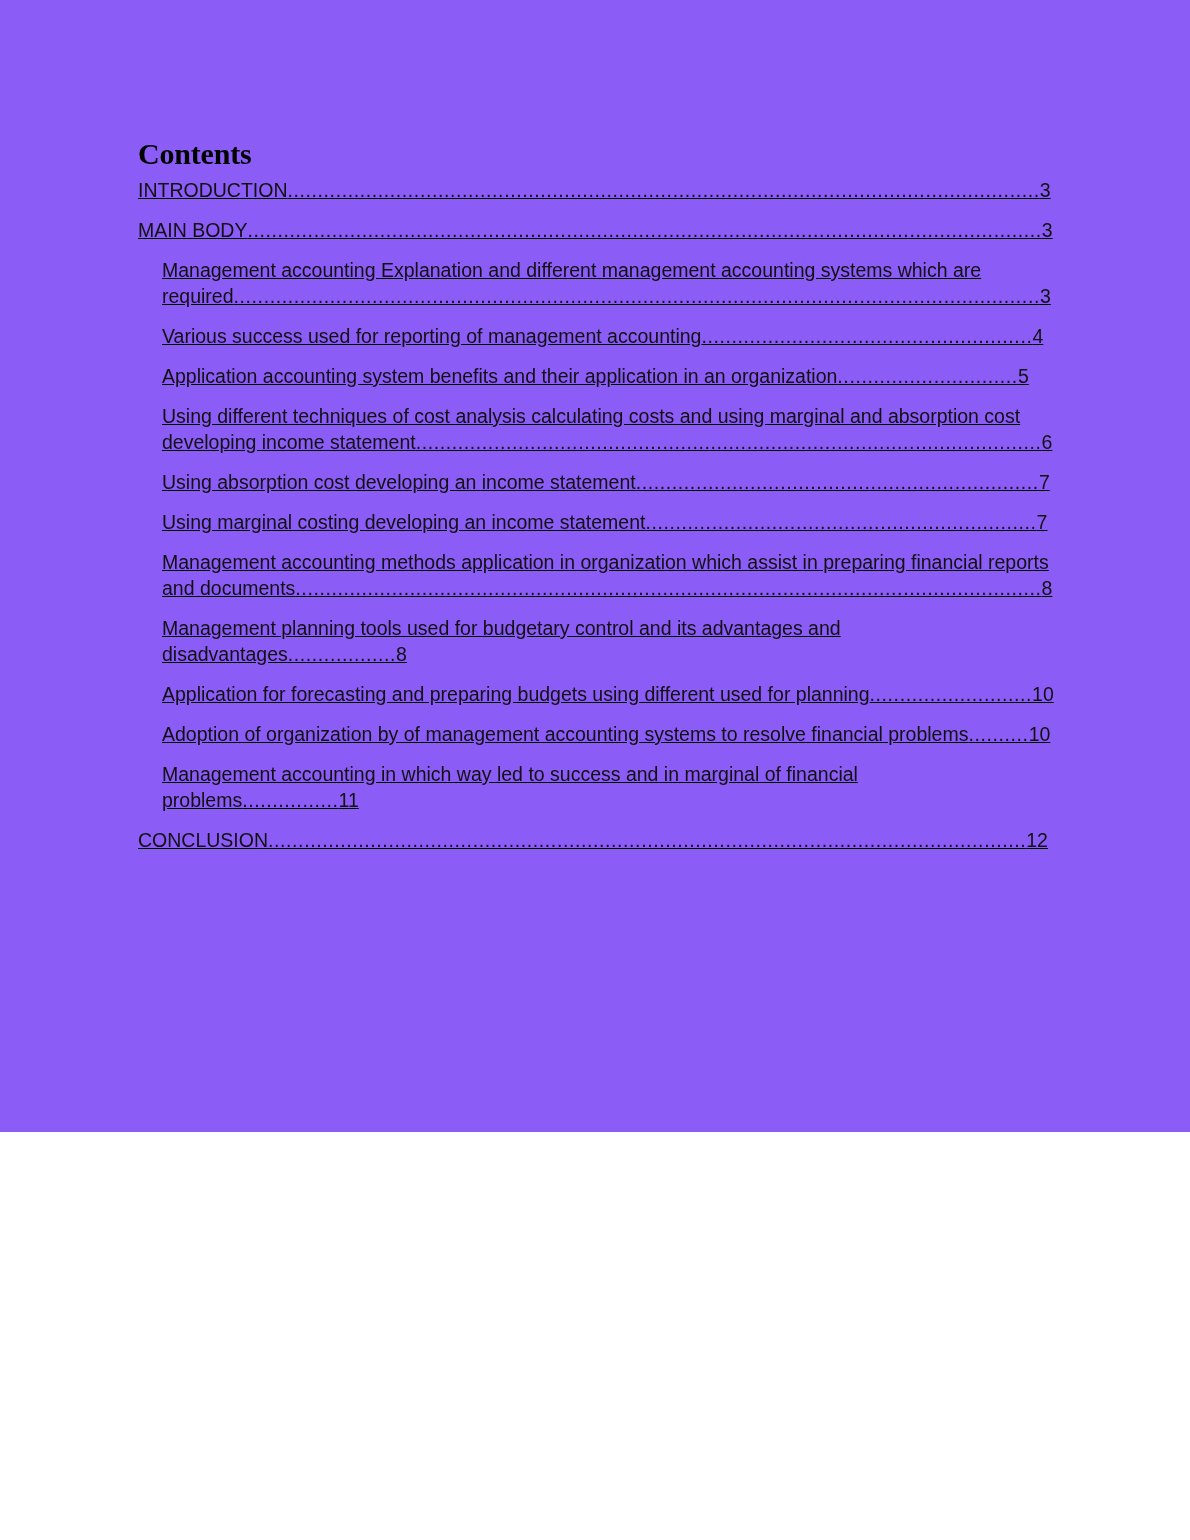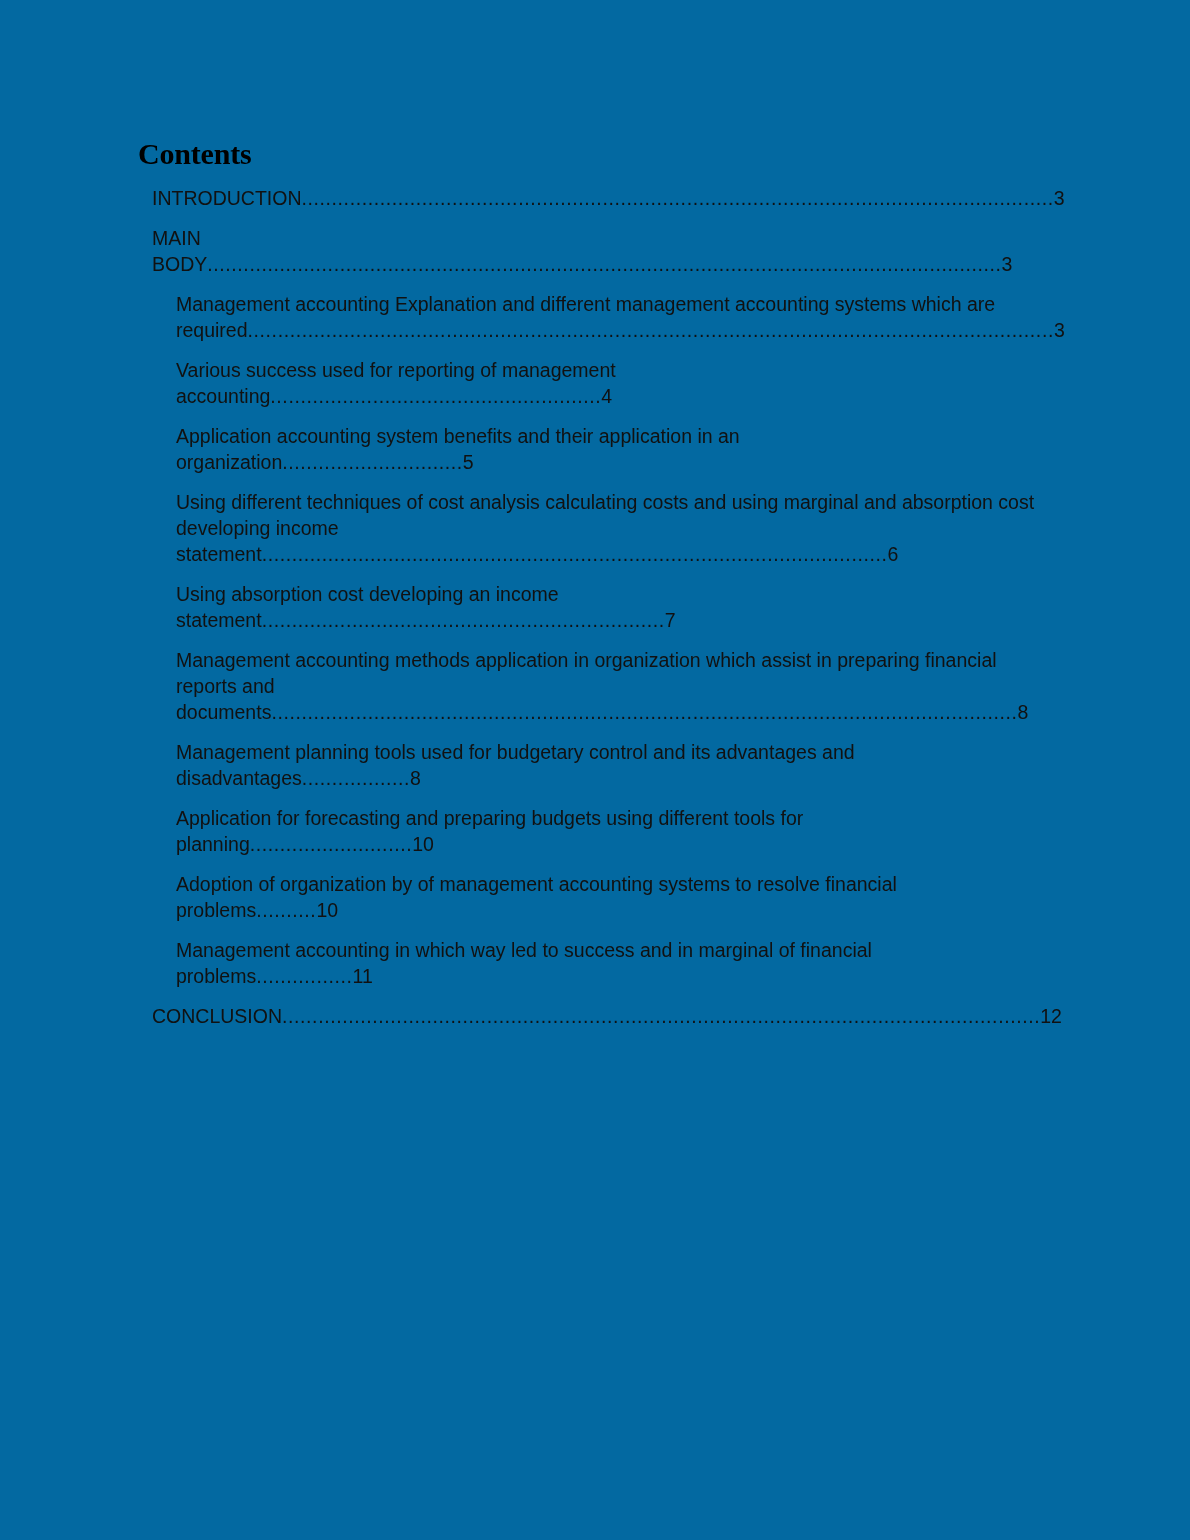--- a/index.html
+++ b/index.html
@@ -12,44 +12,45 @@
     height: 1540px;
     position: relative;
     font-family: "Liberation Sans", sans-serif;
     color: #000000;
     -webkit-font-smoothing: antialiased;
   }
   .page {
     position: absolute;
     left: 0; top: 0;
     width: 1190px;
-    height: 1540px;
-    background: #0369a1;
+    height: 1132px;
+    background: #8b5cf6;
     overflow: hidden;
   }
   .content-area {
     position: absolute;
     left: 138px;
     top: 137px;
     width: 916px;
   }
   .toc-title {
     font-family: "Liberation Serif", serif;
     font-weight: bold;
     font-size: 30px;
     line-height: 34px;
     letter-spacing: -0.2px;
     color: #000000;
     margin: 0 0 6px 0;
     white-space: nowrap;
   }
   .toc-list {
-    margin: 14px;
+    margin: 0;
     padding: 0;
     list-style: none;
+    text-decoration: underline;
   }
   .toc-entry {
     display: block;
     position: relative;
     font-size: 19.5px;
     line-height: 26px;
     color: #111111;
     margin-bottom: 14px;
     text-align: left;
   }
@@ -106,27 +107,30 @@
         <div class="toc-entry level-2">
           <div class="entry-inner"><span class="entry-text">Application accounting system benefits and their application in an organization</span><span class="leader">..............................</span><span class="pagenum">5</span></div>
         </div>
         <div class="toc-entry level-2">
           <div class="entry-inner"><span class="entry-text">Using different techniques of cost analysis calculating costs and using marginal and absorption cost developing income statement</span><span class="leader">........................................................................................................</span><span class="pagenum">6</span></div>
         </div>
         <div class="toc-entry level-2">
           <div class="entry-inner"><span class="entry-text">Using absorption cost developing an income statement</span><span class="leader">...................................................................</span><span class="pagenum">7</span></div>
         </div>
         <div class="toc-entry level-2">
+          <div class="entry-inner"><span class="entry-text">Using marginal costing developing an income statement</span><span class="leader">.................................................................</span><span class="pagenum">7</span></div>
+        </div>
+        <div class="toc-entry level-2">
           <div class="entry-inner"><span class="entry-text">Management accounting methods application in organization which assist in preparing financial reports and documents</span><span class="leader">............................................................................................................................</span><span class="pagenum">8</span></div>
         </div>
         <div class="toc-entry level-2">
           <div class="entry-inner"><span class="entry-text">Management planning tools used for budgetary control and its advantages and disadvantages</span><span class="leader">..................</span><span class="pagenum">8</span></div>
         </div>
         <div class="toc-entry level-2">
-          <div class="entry-inner"><span class="entry-text">Application for forecasting and preparing budgets using different tools for planning</span><span class="leader">...........................</span><span class="pagenum">10</span></div>
+          <div class="entry-inner"><span class="entry-text">Application for forecasting and preparing budgets using different used for planning</span><span class="leader">...........................</span><span class="pagenum">10</span></div>
         </div>
         <div class="toc-entry level-2">
           <div class="entry-inner"><span class="entry-text">Adoption of organization by of management accounting systems to resolve financial problems</span><span class="leader">..........</span><span class="pagenum">10</span></div>
         </div>
         <div class="toc-entry level-2">
           <div class="entry-inner"><span class="entry-text">Management accounting in which way led to success and in marginal of financial problems</span><span class="leader">................</span><span class="pagenum">11</span></div>
         </div>
         <div class="toc-entry level-1">
           <div class="entry-inner"><span class="entry-text">CONCLUSION</span><span class="leader">..............................................................................................................................</span><span class="pagenum">12</span></div>
         </div>

